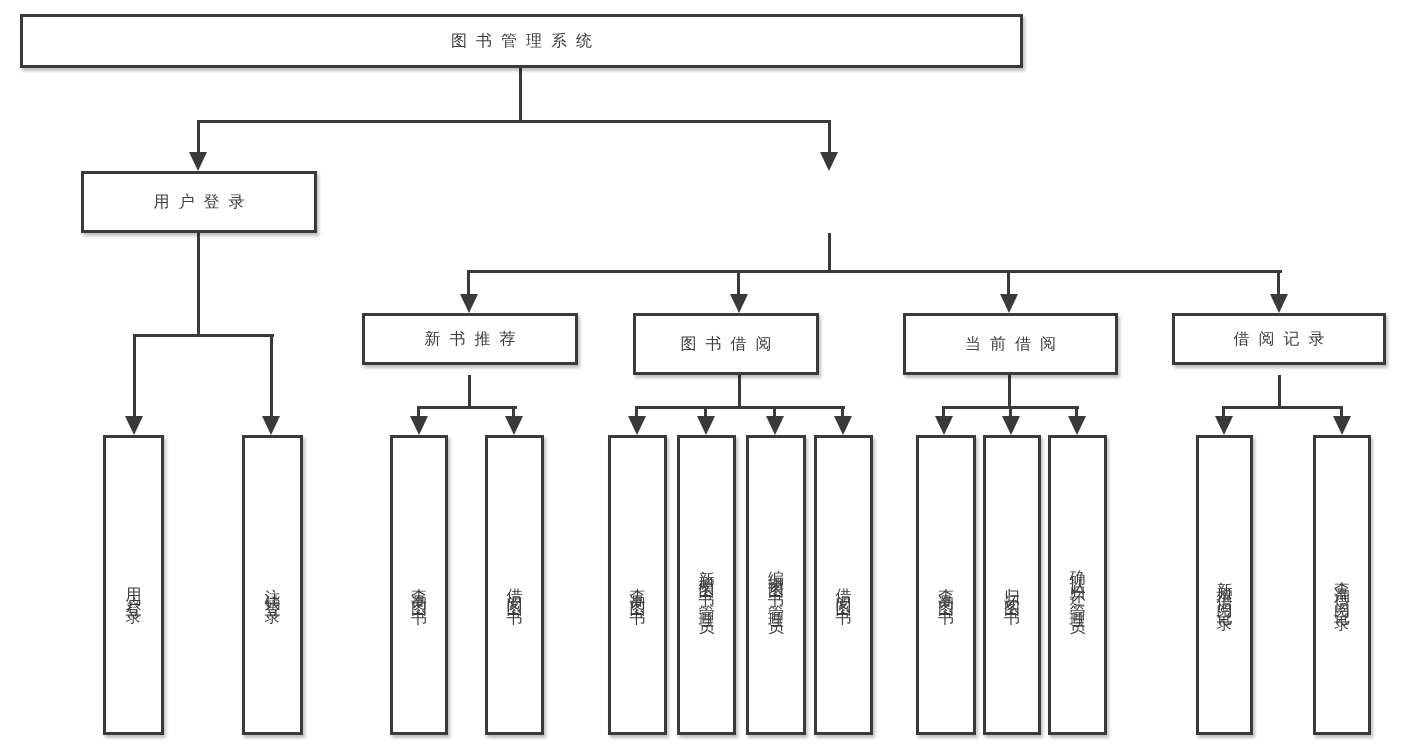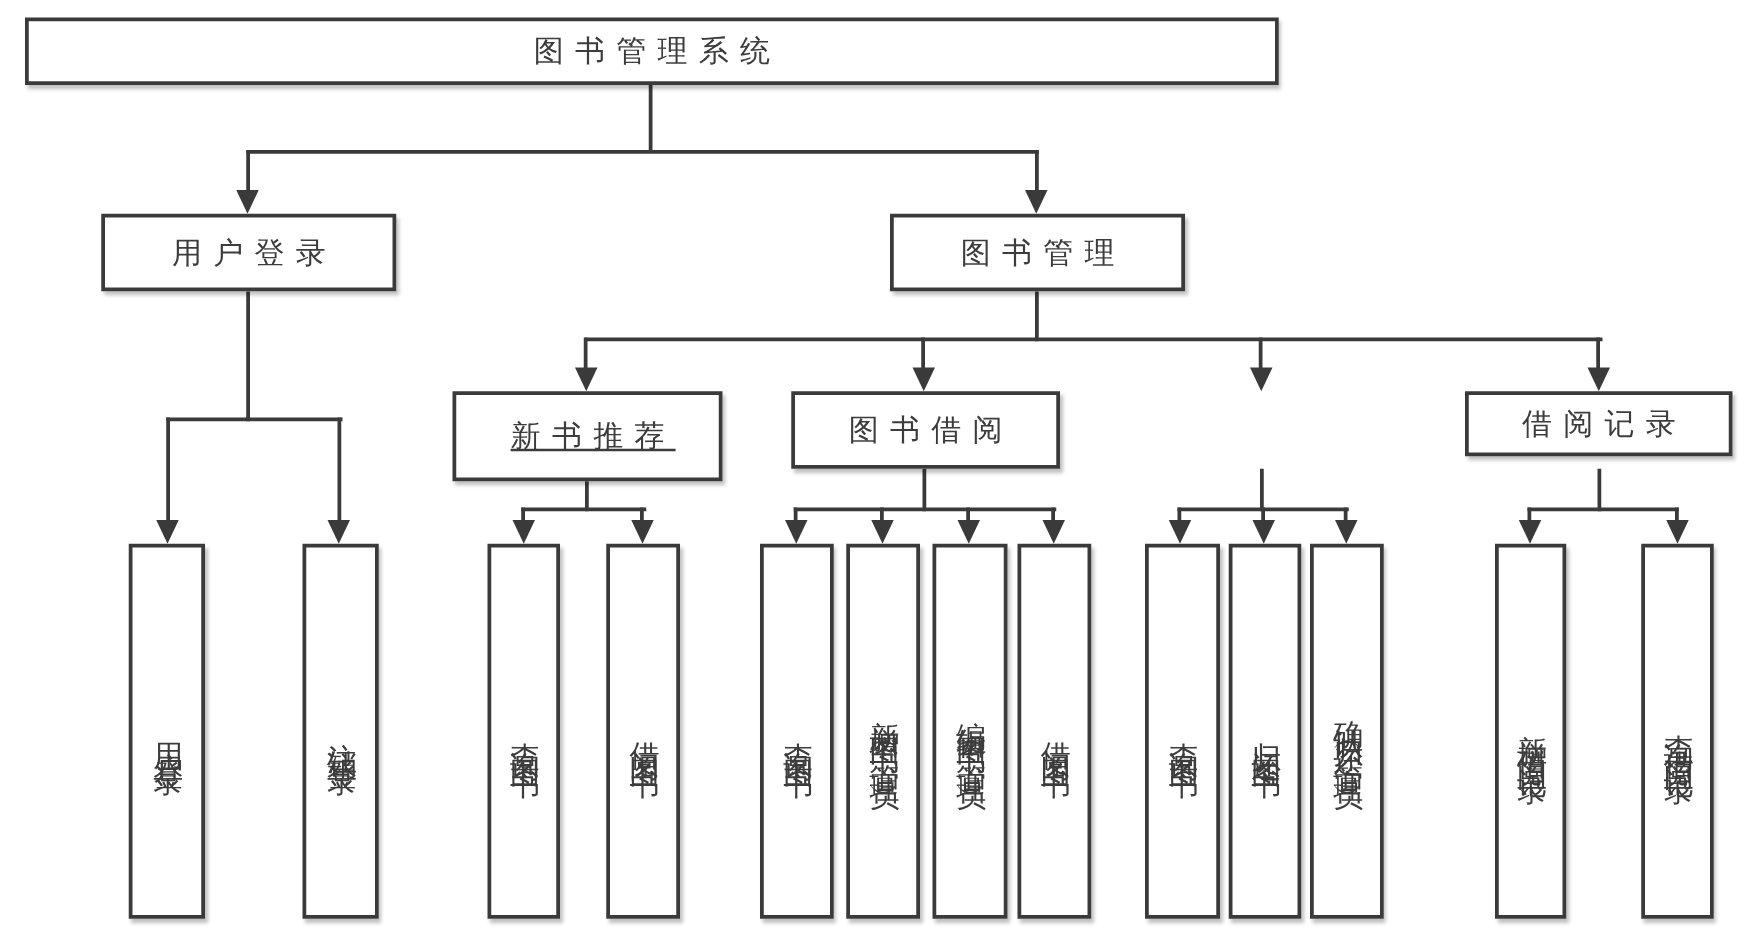--- a/index.html
+++ b/index.html
@@ -5,21 +5,21 @@
   html,body{margin:0;padding:0;background:#fff;}
   #canvas{
     position:relative;width:1405px;height:747px;background:#fff;overflow:hidden;
     font-family:"Liberation Sans","DejaVu Sans",sans-serif;
   }
   .box{
     position:absolute;box-sizing:border-box;background:#fff;
     border:3px solid var(--line,#3a3a3a);
     box-shadow:2px 3px 3px rgba(0,0,0,0.25);
     display:flex;align-items:center;justify-content:center;
-    color:var(--text,#3c3c3c);font-size:24px;z-index:2;
+    color:var(--text,#3c3c3c);font-size:16px;z-index:2;
   }
   .hbox{letter-spacing:9px;padding-left:9px;}
   .vbox{
     writing-mode:vertical-rl;text-orientation:mixed;
     letter-spacing:7px;padding-top:7px;line-height:1;
   }
   .line{position:absolute;background:var(--line,#3a3a3a);z-index:1;}
   .v{width:3px;}
   .h{height:3px;}
   .arrow{
@@ -33,24 +33,24 @@
   }
 </style>
 </head>
 <body>
 
 <div id="canvas">
 
   <div class="box hbox" style="left:20px;top:14px;width:1003px;height:54px;">图书管理系统</div>
 
   <div class="box hbox" style="left:81px;top:171px;width:236px;height:62px;">用户登录</div>
-  <div class="box hbox" style="left:712px;top:171px;width:236px;height:62px;">图书管理</div>
 
-  <div class="box hbox" style="left:362px;top:313px;width:216px;height:72px;text-decoration:underline;">新书推荐</div>
-  <div class="box hbox" style="left:633px;top:313px;width:215px;height:62px;">图书借阅</div>
+  <div class="box hbox" style="left:362px;top:313px;width:216px;height:52px;">新书推荐</div>
+  <div class="box hbox" style="left:633px;top:313px;width:186px;height:62px;">图书借阅</div>
+  <div class="box hbox" style="left:903px;top:313px;width:215px;height:62px;">当前借阅</div>
   <div class="box hbox" style="left:1172px;top:313px;width:214px;height:52px;">借阅记录</div>
 
   <div class="box vbox" style="left:103px;top:435px;width:61px;height:300px;">用户登录</div>
   <div class="box vbox" style="left:242px;top:435px;width:61px;height:300px;">注销登录</div>
 
   <div class="box vbox" style="left:390px;top:435px;width:58px;height:300px;">查询图书</div>
   <div class="box vbox" style="left:485px;top:435px;width:59px;height:300px;">借阅图书</div>
 
   <div class="box vbox" style="left:608px;top:435px;width:59px;height:300px;">查询图书</div>
   <div class="box vbox" style="left:677px;top:435px;width:59px;height:300px;">新增图书（管理员）</div>

